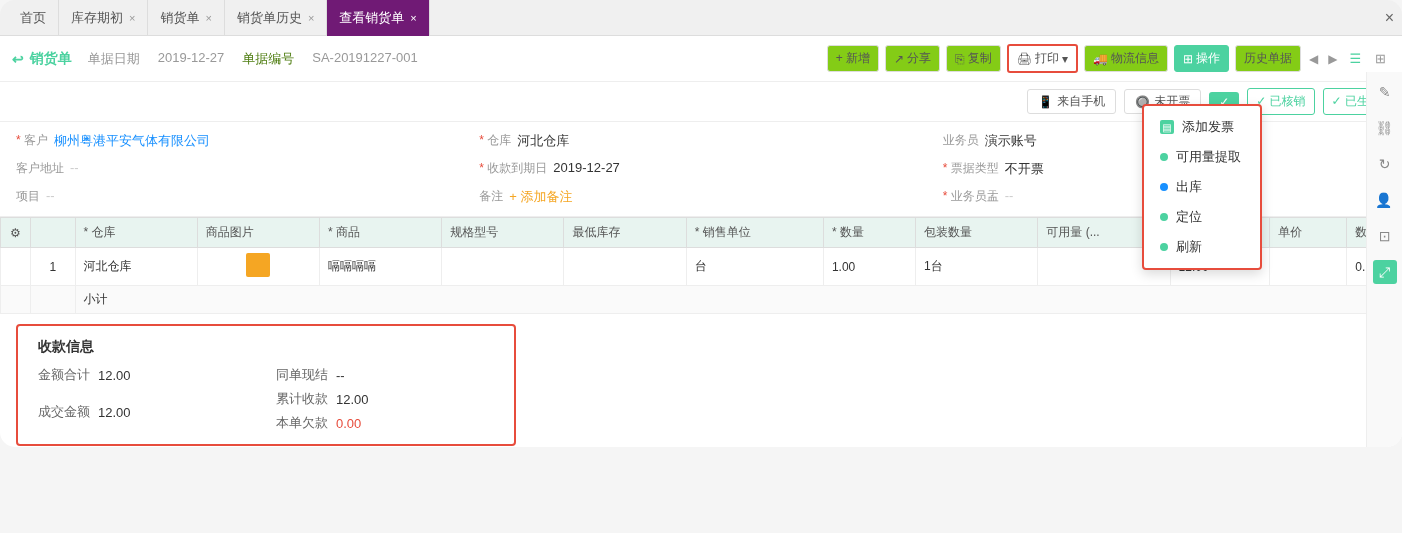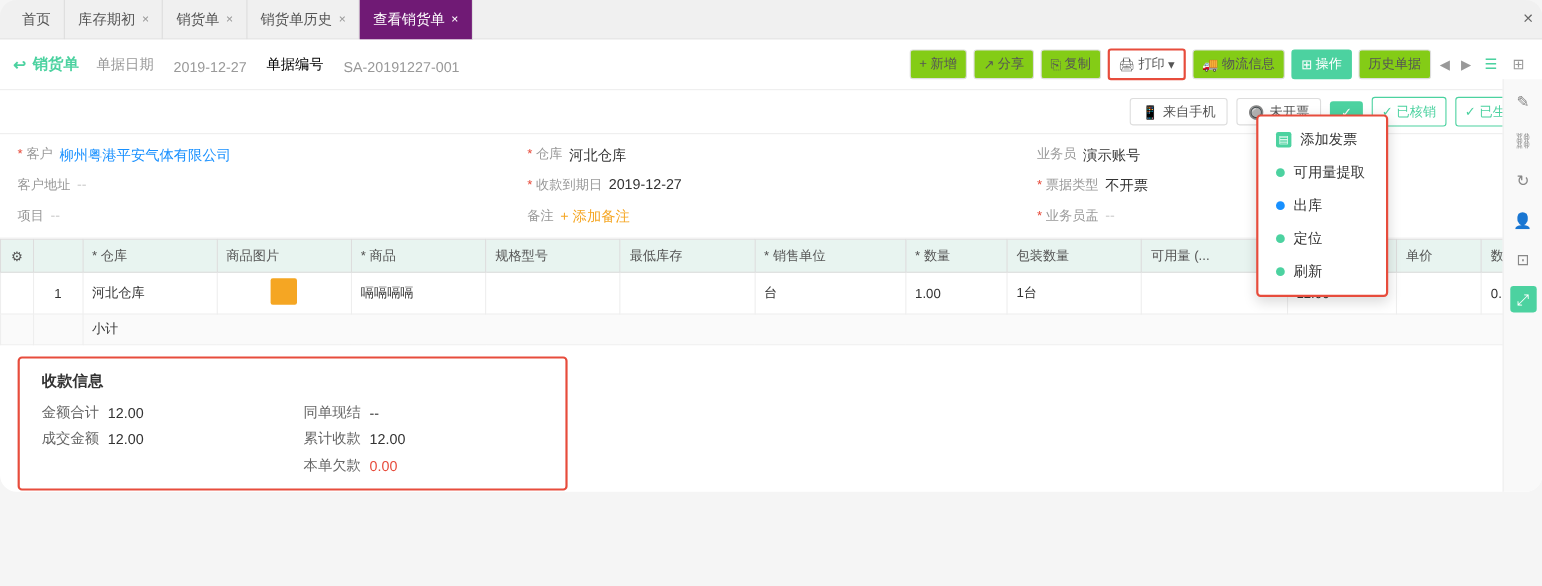--- a/index.html
+++ b/index.html
@@ -13,21 +13,21 @@
     .tab-item.active { background: #701a75; color: #fff; border-radius: 0; }
     .tab-item.active .close-btn { color: #fff; }
     .tab-close-global { margin-left: auto; cursor: pointer; color: #666; font-size: 16px; }
 
     
     .main-area { background: #fff; height: calc(533px - 36px); overflow: hidden; position: relative; }
 
     
     .doc-header { display: flex; align-items: center; padding: 8px 12px; border-bottom: 1px solid #eee; background: #fff; gap: 16px; }
     .doc-title { display: flex; align-items: center; gap: 6px; color: #4cd2a0; font-size: 14px; font-weight: bold; }
-    .doc-meta { display: flex; align-items: flex-end; gap: 16px; font-size: 13px; color: #555; }
+    .doc-meta { display: flex; align-items: flex-start; gap: 16px; font-size: 13px; color: #555; }
     .doc-meta span { color: #999; margin-right: 2px; }
     .doc-actions { margin-left: auto; display: flex; align-items: center; gap: 6px; }
     .action-btn { display: flex; align-items: center; gap: 3px; padding: 4px 8px; border: 1px solid #ddd; border-radius: 3px; cursor: pointer; font-size: 12px; color: #555; background: #84cc16; }
     .action-btn.highlighted { border: 2px solid #e74c3c; background: #fff; }
     .action-btn.teal { background: #4cd2a0; color: #fff; border: 1px solid #4cd2a0; }
     .action-btn.green-outline { background: #fff; color: #4cd2a0; border: 1px solid #4cd2a0; border-radius: 3px; }
 
     
     .status-bar { display: flex; align-items: center; justify-content: flex-end; padding: 6px 12px; gap: 8px; border-bottom: 1px solid #eee; }
     .status-btn { display: flex; align-items: center; gap: 4px; padding: 3px 10px; border-radius: 3px; font-size: 12px; cursor: pointer; }
@@ -116,21 +116,21 @@
   <div class="main-area">
 
     <div class="doc-header">
       <div class="doc-title">
         <span>↩</span>
         <span>销货单</span>
       </div>
       <div class="doc-meta">
         <span style="color:#999;">单据日期</span>
         <span>2019-12-27</span>
-        <span style="color:#000000;">单据编号</span>
+        <span style="color:#4d7c0f;">单据编号</span>
         <span>SA-20191227-001</span>
       </div>
       <div class="doc-actions">
         <button class="action-btn">+ 新增</button>
         <button class="action-btn">
           <span>↗</span>
           <span>分享</span>
         </button>
         <button class="action-btn">
           <span>⎘</span>
@@ -261,21 +261,21 @@
     </div>
 
     <div class="summary-box">
       <div class="summary-title">收款信息</div>
       <div class="summary-grid">
         <div>
           <div class="summary-row">
             <span class="summary-label">金额合计</span>
             <span class="summary-val">12.00</span>
           </div>
-          <div class="summary-row" style="margin-top:6px;">
+          <div class="summary-row" style="margin-top:19px;">
             <span class="summary-label">成交金额</span>
             <span class="summary-val">12.00</span>
           </div>
         </div>
         <div>
           <div class="summary-row">
             <span class="summary-label">同单现结</span>
             <span class="summary-val">--</span>
           </div>
           <div class="summary-row" style="margin-top:6px;">

